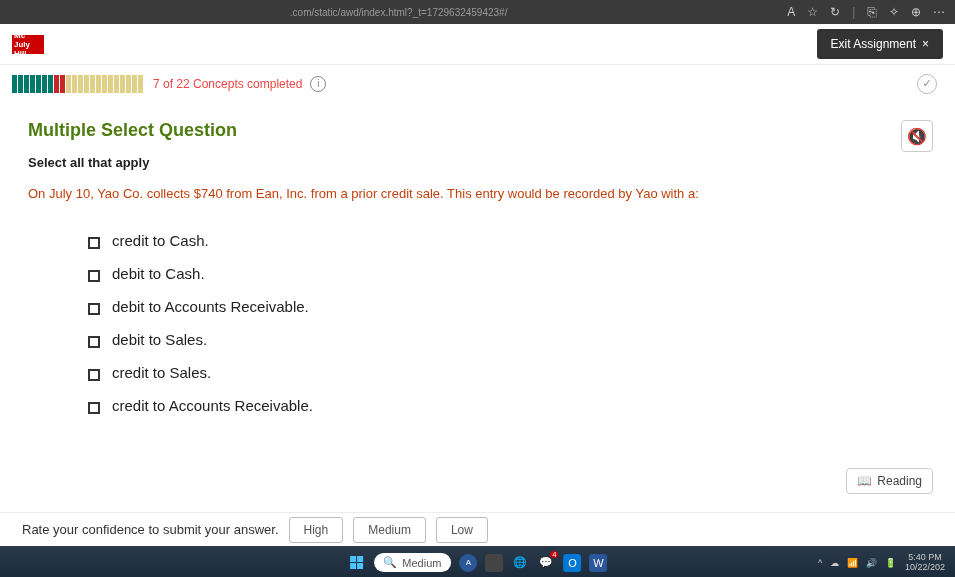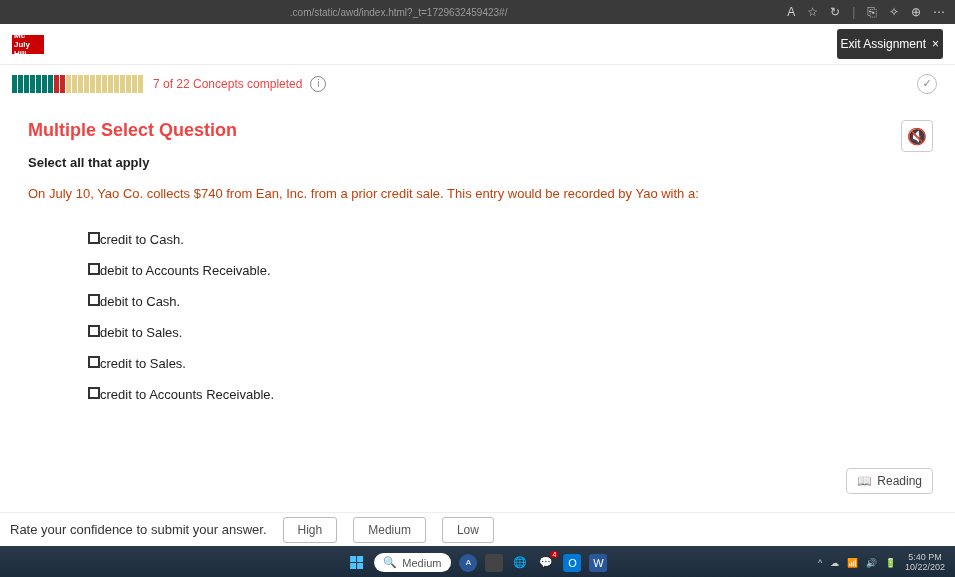--- a/index.html
+++ b/index.html
@@ -26,50 +26,50 @@
     padding: 0 12px;
     justify-content: space-between;
   }
   .logo {
     width: 32px; height: 19px; background: #cc0000; color: #fff;
     font-size: 8px; font-weight: bold; line-height: 9px;
     display: flex; flex-direction: column; justify-content: center;
     padding: 2px;
   }
   .exit-btn {
-    background: #333; color: #fff; border: none; padding: 8px 4px;
+    background: #333; color: #fff; border: none; padding: 8px 14px;
     font-size: 12px; border-radius: 3px; cursor: pointer;
     display: flex; gap: 6px; align-items: center;
   }
   
   .progress-row {
     height: 38px; background: #fff; border-top: 1px solid #eee;
     display: flex; align-items: center; padding: 0 12px; position: relative;
   }
   .progress-blocks { display: flex; gap: 1px; }
   .pb { width: 5px; height: 18px; }
   .pb.done { background: #00796b; }
   .pb.prog { background: #c62828; }
   .pb.todo { background: #e0d088; }
   .prog-text { font-size: 12px; color: #ef4444; margin-left: 10px; }
   .info-ic { margin-left: 8px; width: 16px; height: 16px; border: 1px solid #888; border-radius: 50%; font-size: 10px; display:flex;align-items:center;justify-content:center;color:#888;}
   .check-ic { position:absolute; right: 18px; width: 20px; height: 20px; border: 1px solid #bbb; border-radius: 50%; font-size: 11px; display:flex;align-items:center;justify-content:center;color:#888;}
   
   .content { background: #fff; height: 410px; padding: 18px 28px; position: relative; }
-  .qtitle { font-size: 18px; font-weight: bold; color: #ef4444; margin-bottom: 14px;}
+  .qtitle { font-size: 18px; font-weight: bold; color: #4d7c0f; margin-bottom: 14px;}
   .instr { font-size: 13px; font-weight: bold; color: #222; margin-bottom: 14px;}
   .stem { font-size: 13px; color: #c2410c; margin-bottom: 28px; line-height: 1.5;}
   .opts { margin-left: 60px; }
-  .opt { display:flex; align-items:flex-start; gap:0; margin-bottom: 16px; font-size: 13px; color:#222;}
+  .opt { display:flex; align-items:flex-end; gap:12px; margin-bottom: 16px; font-size: 15px; color:#222;}
   .cb { width:12px; height:12px; border: 2px solid #333; flex-shrink:0;}
   
   .audio-btn { position:absolute; top: 18px; right: 22px; width:32px; height:32px; border:1px solid #ccc; border-radius:4px; display:flex;align-items:center;justify-content:center;color:#555;}
   .reading-btn { position:absolute; bottom: 18px; right: 22px; border:1px solid #ccc; border-radius:4px; padding: 5px 10px; font-size:12px; color:#444; display:flex; gap:5px; align-items:center;}
   
-  .footer-row { background:#fff; height: 34px; border-top:1px solid #eee; display:flex; align-items:center; padding: 0 10px; gap: 16px; font-size:13px; color:#333;}
+  .footer-row { background:#fff; height: 34px; border-top:1px solid #eee; display:flex; align-items:center; padding: 0 22px; gap: 10px; font-size:13px; color:#333;}
   .conf-btn { border:1px solid #bbb; background:#fff; color:#555; padding: 5px 14px; border-radius:3px; font-size:12px; cursor:pointer;}
   
   .taskbar { height:33px; background: linear-gradient(#2a3a4a,#1a2a3a); display:flex; align-items:center; padding: 0 10px; position:relative;}
   .tb-center { position:absolute; left:50%; transform:translateX(-50%); display:flex; gap:8px; align-items:center;}
   .search-pill { background:#fff; border-radius:14px; padding:3px 10px; display:flex; gap:5px; align-items:center; font-size:11px; color:#555;}
   .tb-right { margin-left:auto; display:flex; gap:8px; align-items:center; color:#ccc; font-size:9px;}
   .tb-ic { width:18px; height:18px; border-radius:3px; display:flex; align-items:center; justify-content:center; font-size:11px;}
   .win-ic { display:grid; grid-template-columns:6px 6px; grid-template-rows:6px 6px; gap:1px;}
   .win-ic span{ background:#4cc2ff;}
 </style>
@@ -136,25 +136,25 @@
   <div class="qtitle">Multiple Select Question</div>
   <div class="instr">Select all that apply</div>
   <div class="stem">On July 10, Yao Co. collects $740 from Ean, Inc. from a prior credit sale. This entry would be recorded by Yao with a:</div>
   <div class="opts" id="opts">
       <div class="opt">
         <div class="cb"></div>
         <span>credit to Cash.</span>
       </div>
       <div class="opt">
         <div class="cb"></div>
+        <span>debit to Cash.</span>
+      </div>
+      <div class="opt">
+        <div class="cb"></div>
         <span>debit to Accounts Receivable.</span>
-      </div>
-      <div class="opt">
-        <div class="cb"></div>
-        <span>debit to Cash.</span>
       </div>
       <div class="opt">
         <div class="cb"></div>
         <span>debit to Sales.</span>
       </div>
       <div class="opt">
         <div class="cb"></div>
         <span>credit to Sales.</span>
       </div>
       <div class="opt">

